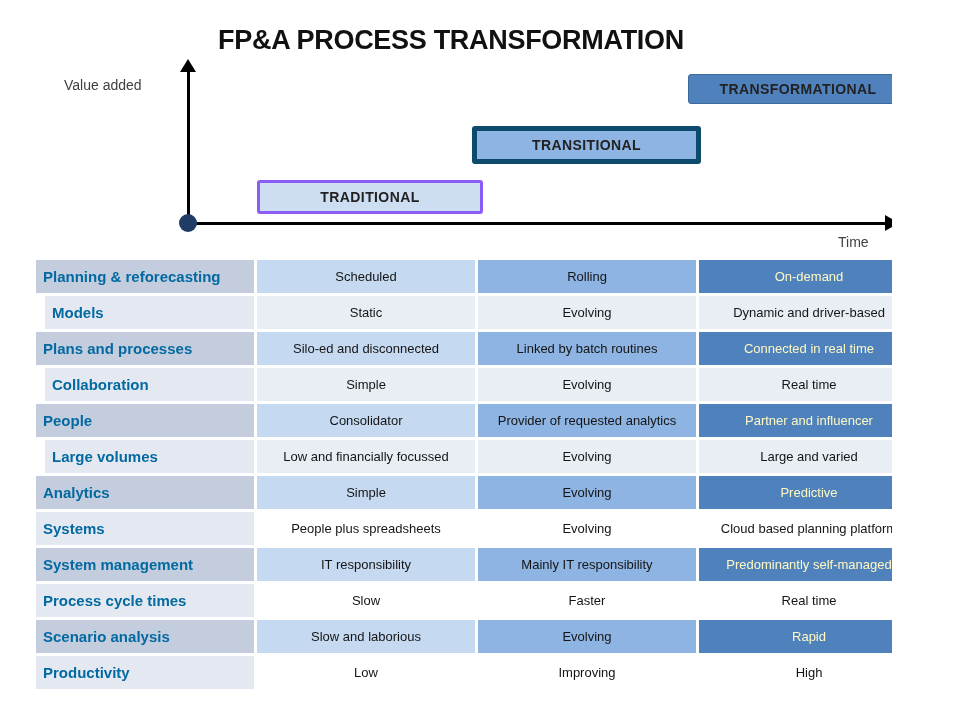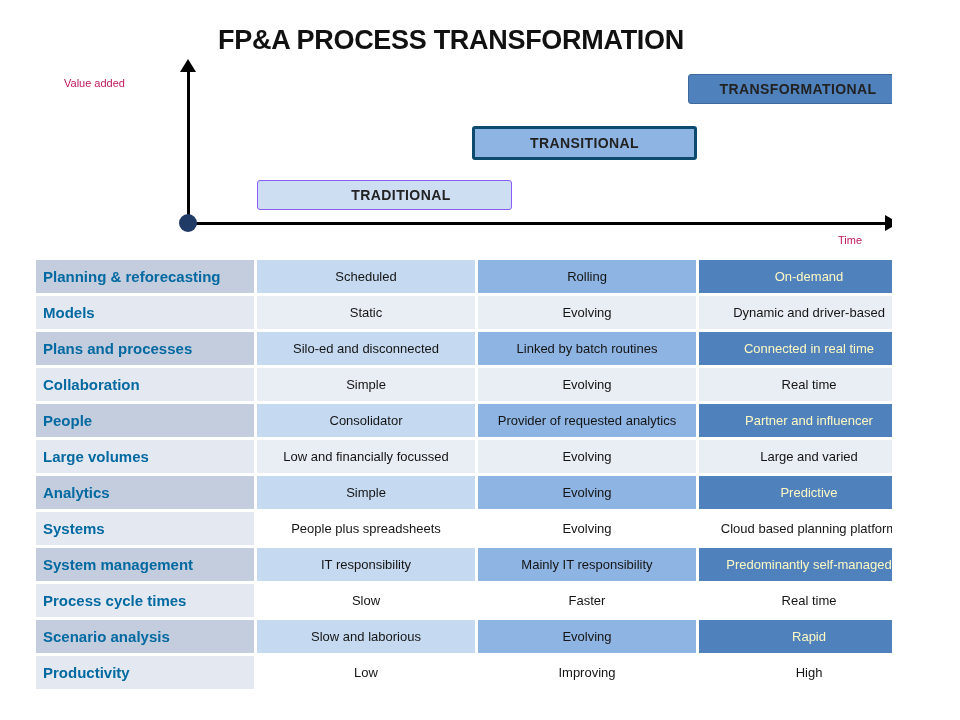--- a/index.html
+++ b/index.html
@@ -6,21 +6,21 @@
   #canvas{
     position:relative;width:892px;height:720px;background:#ffffff;
     font-family:"Liberation Sans",sans-serif;overflow:hidden;
   }
   
   #title{
     position:absolute;left:0;top:25px;width:902px;text-align:center;
     font-size:27px;font-weight:bold;color:#111;letter-spacing:-0.3px;
   }
   
-  .axis-label{position:absolute;font-size:11px;color:#be185d;}
+  .axis-label{position:absolute;font-size:14px;color:#404040;}
   #ylabel{left:64px;top:77px;}
   #xlabel{left:838px;top:234px;}
   #yaxis-line{position:absolute;left:187px;top:70px;width:3px;height:154px;background:#000;}
   #yaxis-head{
     position:absolute;left:180px;top:59px;width:0;height:0;
     border-left:8px solid transparent;border-right:8px solid transparent;
     border-bottom:13px solid #000;
   }
   #xaxis-line{position:absolute;left:188px;top:222px;width:698px;height:3px;background:#000;}
   #xaxis-head{
@@ -31,40 +31,40 @@
   #origin-dot{
     position:absolute;left:179px;top:214px;width:18px;height:18px;
     border-radius:50%;background:#1f3b66;
   }
   
   .stage{
     position:absolute;height:28px;border-radius:3px;
     display:flex;align-items:center;justify-content:center;
     font-size:14px;font-weight:bold;color:#222;letter-spacing:0.4px;
   }
-  #stage-traditional{left:257px;top:180px;width:220px;background:#cdddf2;border:1px solid #8b5cf6;padding-left:33px;}
-  #stage-transitional{left:472px;top:126px;width:219px;background:#8db4e2;border:3px solid #0c4a6e;}
+  #stage-traditional{left:257px;top:180px;width:220px;background:#cdddf2;border:3px solid #8b5cf6;}
+  #stage-transitional{left:472px;top:126px;width:219px;background:#8db4e2;border:5px solid #0c4a6e;}
   #stage-transformational{left:688px;top:74px;width:218px;background:#4f81bd;border:1.5px solid #3e699c;}
   
   #table{position:absolute;left:36px;top:260px;width:883px;}
   .trow{
     display:grid;grid-template-columns:218px 218px 218px 220px;
     column-gap:3px;height:33px;margin-bottom:3px;
   }
   .c{display:flex;align-items:center;justify-content:center;font-size:13px;color:#151515;}
   .lbl{
     justify-content:flex-start;padding-left:7px;font-size:15px;font-weight:bold;color:#0369a1;
   }
   
   .r-sh .lbl{background:#c4cdde;}
   .r-sh .v1{background:#c5d9f1;}
   .r-sh .v2{background:#8db4e2;}
   .r-sh .v3{background:#4f81bd;color:#fef9c3;}
   
-  .r-lt .lbl{background:#e4e9f1;}
+  .r-lt .lbl{background:#e4e9f1;margin-left:9px;}
   .r-lt .v1,.r-lt .v2,.r-lt .v3{background:#e9edf4;}
   
   .r-wh .lbl{background:#e4e9f1;}
   .r-wh .v1,.r-wh .v2,.r-wh .v3{background:#ffffff;}
 </style>
 </head>
 <body>
 
 <div id="canvas">
 

